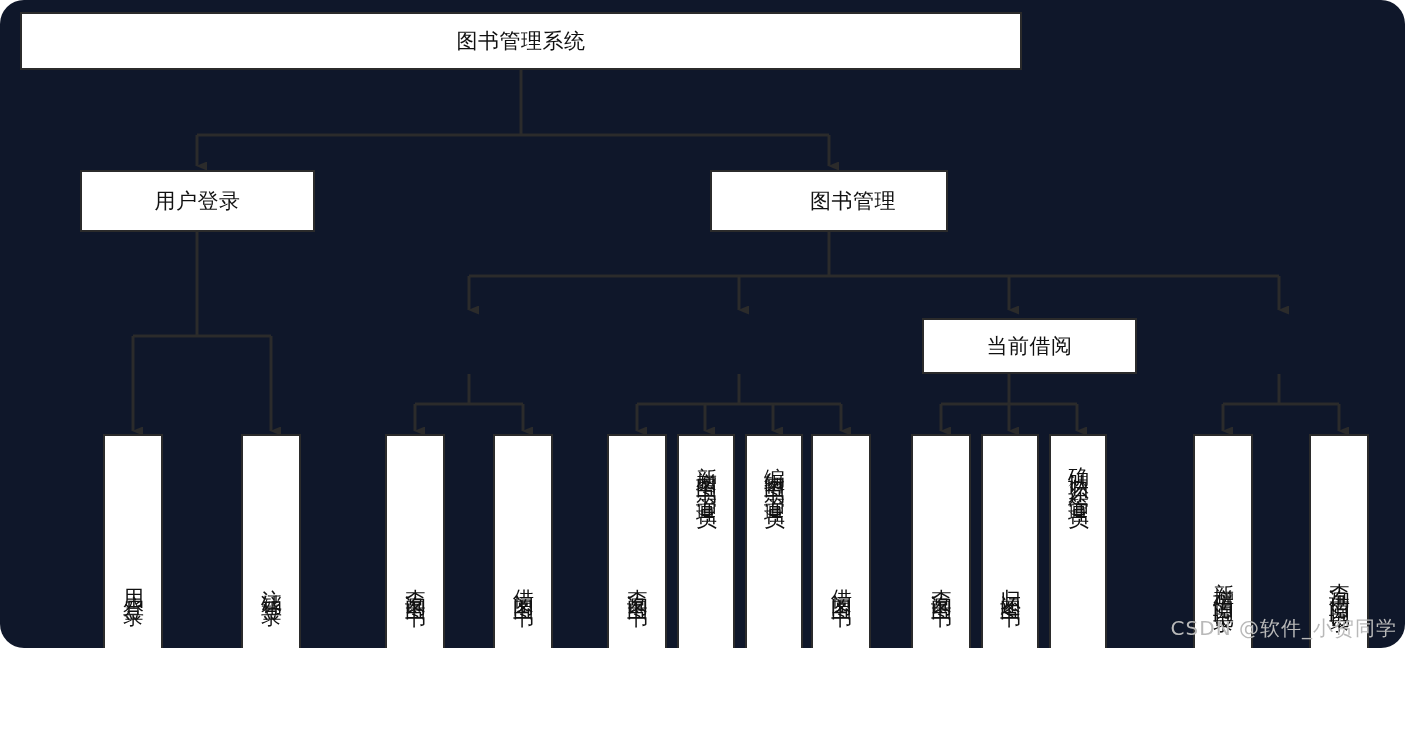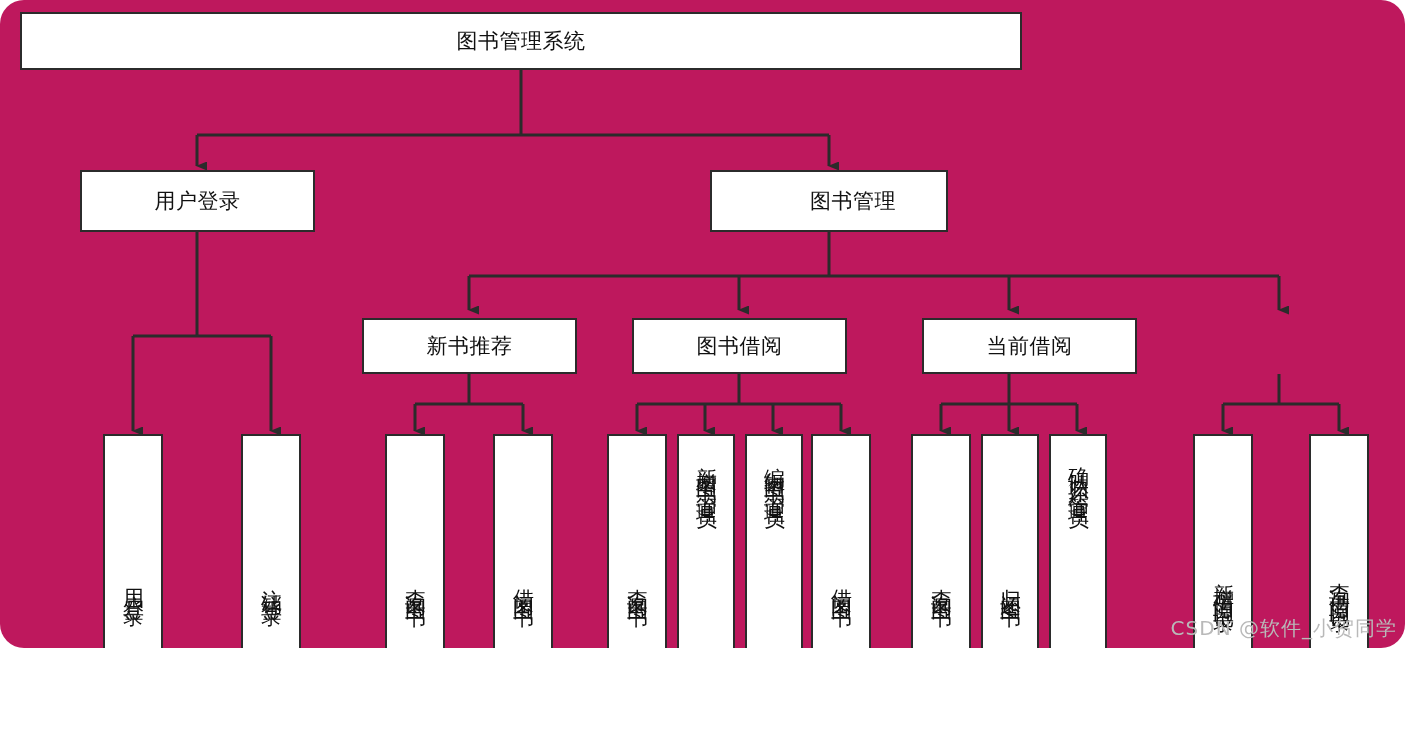--- a/index.html
+++ b/index.html
@@ -8,21 +8,21 @@
     padding: 0;
     background: #ffffff;
   }
   body {
     font-family: "DejaVu Sans", "Liberation Sans", sans-serif;
   }
   #diagram-root {
     position: relative;
     width: 1405px;
     height: 648px;
-    background: #be185d;
+    background: #0f172a;
     overflow: hidden;
     border-radius: 24px;
   }
   #diagram-svg {
     position: absolute;
     left: 0;
     top: 0;
     width: 1405px;
     height: 747px;
   }
@@ -141,27 +141,21 @@
   </div>
 
   <div class="node horiz" style="left:80px; top:170px; width:235px; height:62px;">
     <span class="node-label">用户登录</span>
   </div>
 
   <div class="node horiz" style="left:710px; top:170px; width:238px; height:62px;padding-left:48px;">
     <span class="node-label">图书管理</span>
   </div>
 
-  <div class="node horiz" style="left:362px; top:318px; width:215px; height:56px;">
-    <span class="node-label">新书推荐</span>
-  </div>
-
-  <div class="node horiz" style="left:632px; top:318px; width:215px; height:56px;">
-    <span class="node-label">图书借阅</span>
-  </div>
+
 
   <div class="node horiz" style="left:902px; top:318px; width:215px; height:56px;margin-left:20px;">
     <span class="node-label">当前借阅</span>
   </div>
 
 
   <div class="node vert center-text" style="left:103px; top:434px; width:60px; height:300px;">
     <span class="node-label">用户登录</span>
   </div>
 

